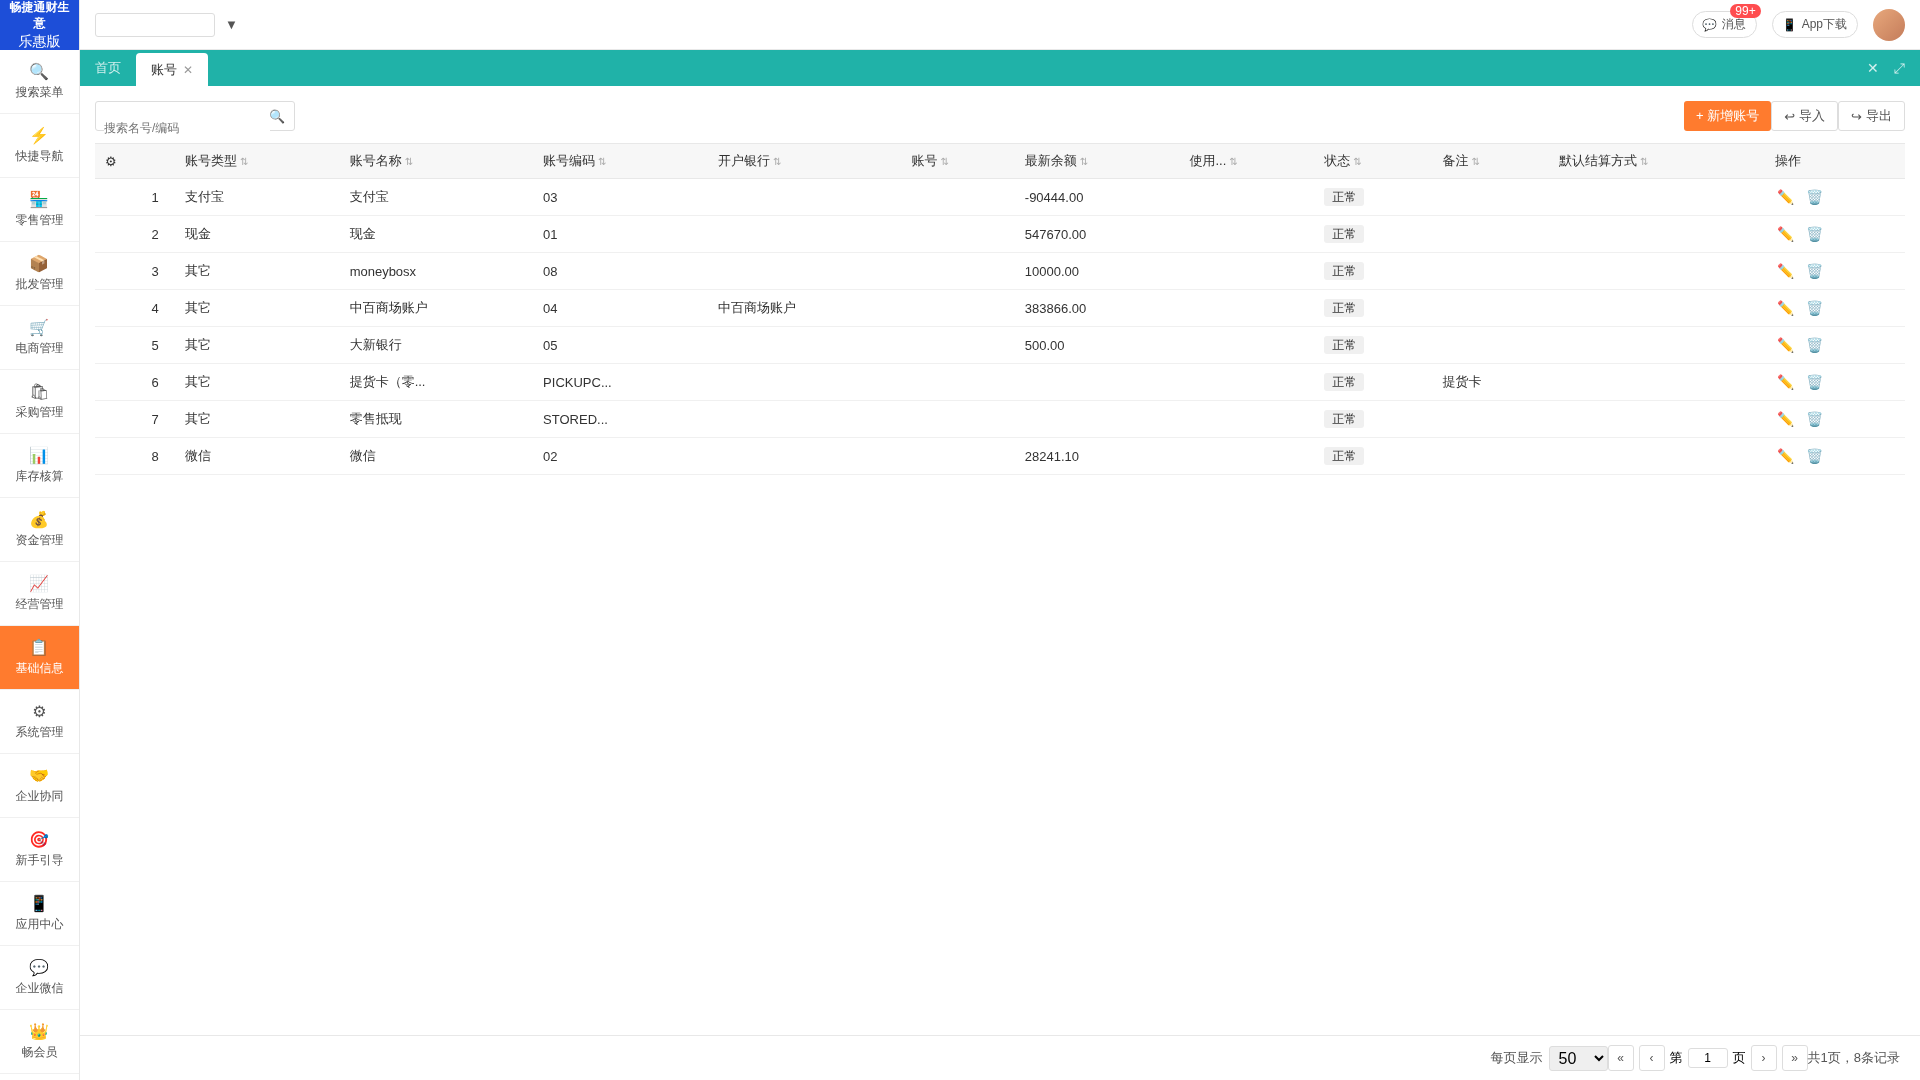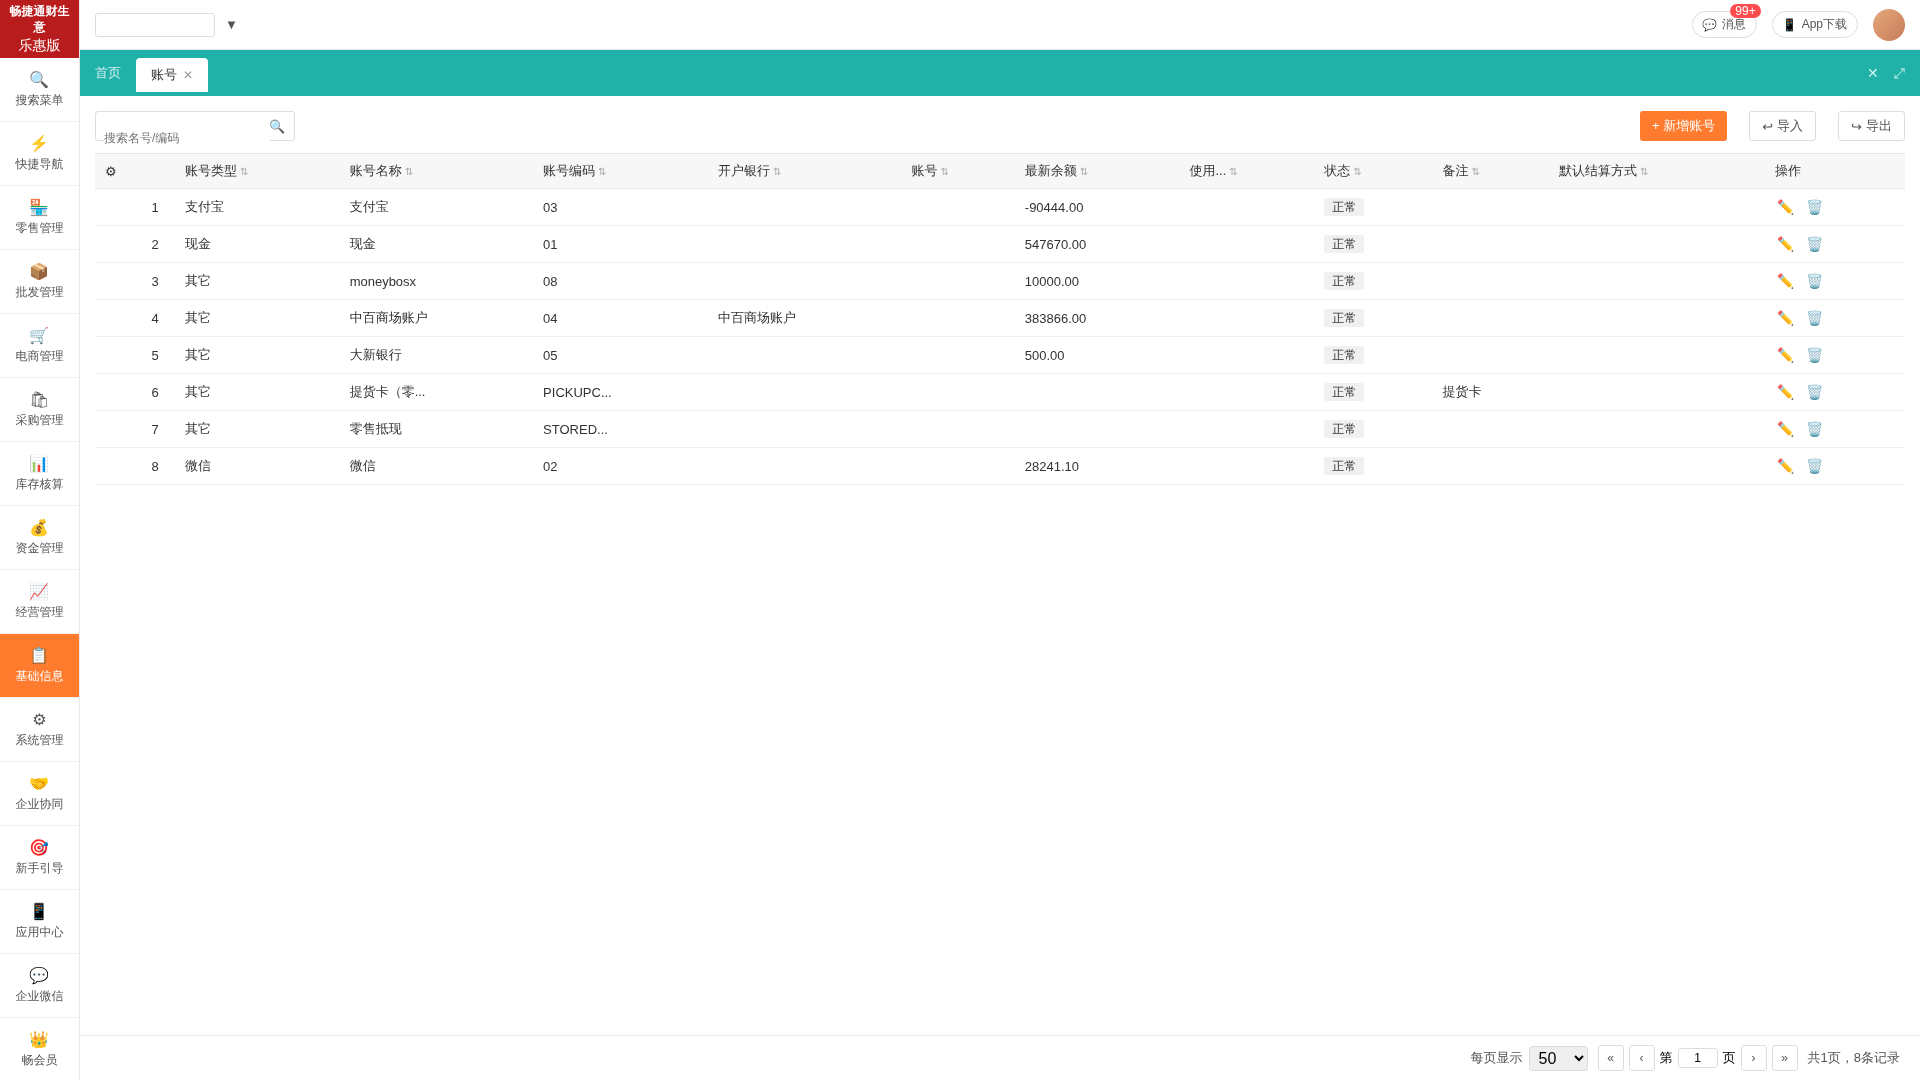--- a/index.html
+++ b/index.html
@@ -8,22 +8,22 @@
     
     .sidebar {
       width: 80px;
       background: #fff;
       display: flex;
       flex-direction: column;
       border-right: 1px solid #e8e8e8;
       flex-shrink: 0;
     }
     .sidebar-logo {
-      background: #b91c1c;
-      height: 58px;
+      background: #1d4ed8;
+      height: 50px;
       display: flex;
       align-items: center;
       justify-content: center;
       color: white;
       font-size: 11px;
       padding: 5px;
       text-align: center;
       line-height: 1.3;
     }
     .sidebar-logo-text { font-weight: bold; font-size: 12px; }
@@ -86,21 +86,21 @@
       padding: 4px 10px; cursor: pointer; font-size: 12px; color: #555;
     }
     .avatar {
       width: 32px; height: 32px; border-radius: 50%; background: #ccc;
       overflow: hidden; cursor: pointer;
     }
     .avatar-img { width: 100%; height: 100%; background: linear-gradient(135deg, #e8a87c, #c47c5a); }
 
     
     .tab-bar {
-      height: 46px;
+      height: 36px;
       background: #20b2a8;
       display: flex;
       align-items: center;
       padding: 0 0;
     }
     .tab {
       height: 38px; display: flex; align-items: center; padding: 0 15px;
       cursor: pointer; font-size: 13px; color: rgba(255,255,255,0.8); gap: 6px;
     }
     .tab.active {
@@ -127,21 +127,21 @@
       display: flex; justify-content: space-between; align-items: center; margin-bottom: 12px;
     }
     .search-input-wrap {
       display: flex; align-items: center; border: 1px solid #ddd; border-radius: 3px;
       padding: 0 8px; width: 200px; height: 30px;
     }
     .search-input-wrap input {
       border: none; outline: none; font-size: 12px; flex: 1; color: #999;
     }
     .search-icon { color: #aaa; font-size: 13px; }
-    .toolbar-right { display: flex; gap: 22px; }
+    .toolbar-right { display: flex; gap: 0; }
     .btn-add {
       background: #ff7b2e; color: white; border: none; border-radius: 3px;
       padding: 5px 12px; cursor: pointer; font-size: 13px; display: flex; align-items: center; gap: 4px;
     }
     .btn-import, .btn-export {
       background: white; color: #555; border: 1px solid #ddd; border-radius: 3px;
       padding: 5px 12px; cursor: pointer; font-size: 13px; display: flex; align-items: center; gap: 4px;
     }
 
     
@@ -161,21 +161,21 @@
       background: #f0f0f0; color: #333; padding: 2px 8px; border-radius: 3px; font-size: 12px;
     }
     .action-btns { display: flex; gap: 8px; }
     .action-btn {
       background: none; border: none; cursor: pointer; color: #aaa; font-size: 14px; padding: 2px;
     }
 
     
     .page-footer {
       height: 45px; background: #fff; border-top: 1px solid #e8e8e8;
-      display: flex; align-items: center; justify-content: flex-end; padding: 8px 20px; gap: 10px;
+      display: flex; align-items: center; justify-content: flex-end; padding: 8px 20px; 
     }
     .pagination-info { color: #555; font-size: 13px; display: flex; align-items: center; gap: 6px; }
     .page-size-select {
       border: 1px solid #ddd; border-radius: 3px; padding: 2px 5px; font-size: 16px;
     }
     .page-nav {
       display: flex; align-items: center; gap: 5px;
     }
     .page-nav-btn {
       background: none; border: 1px solid #ddd; border-radius: 3px;

